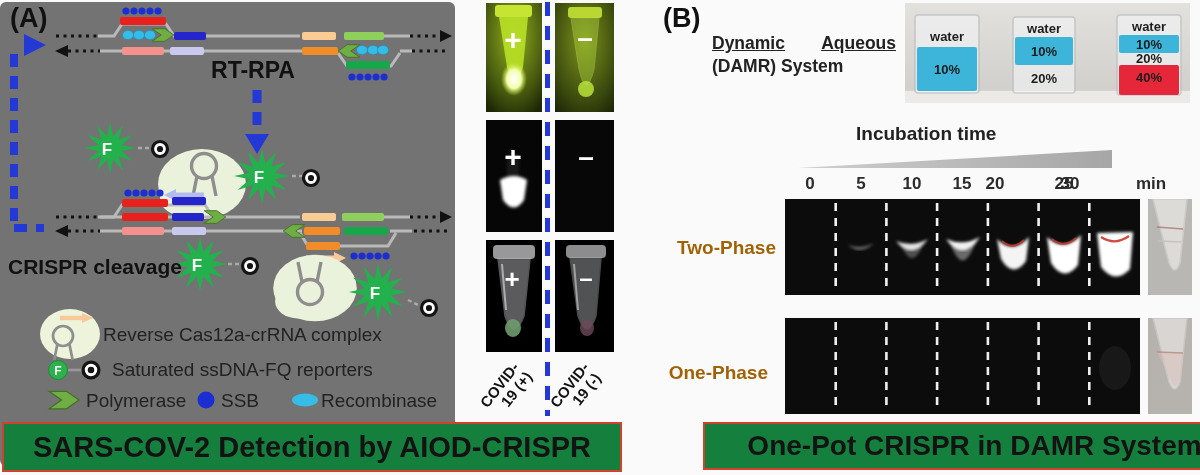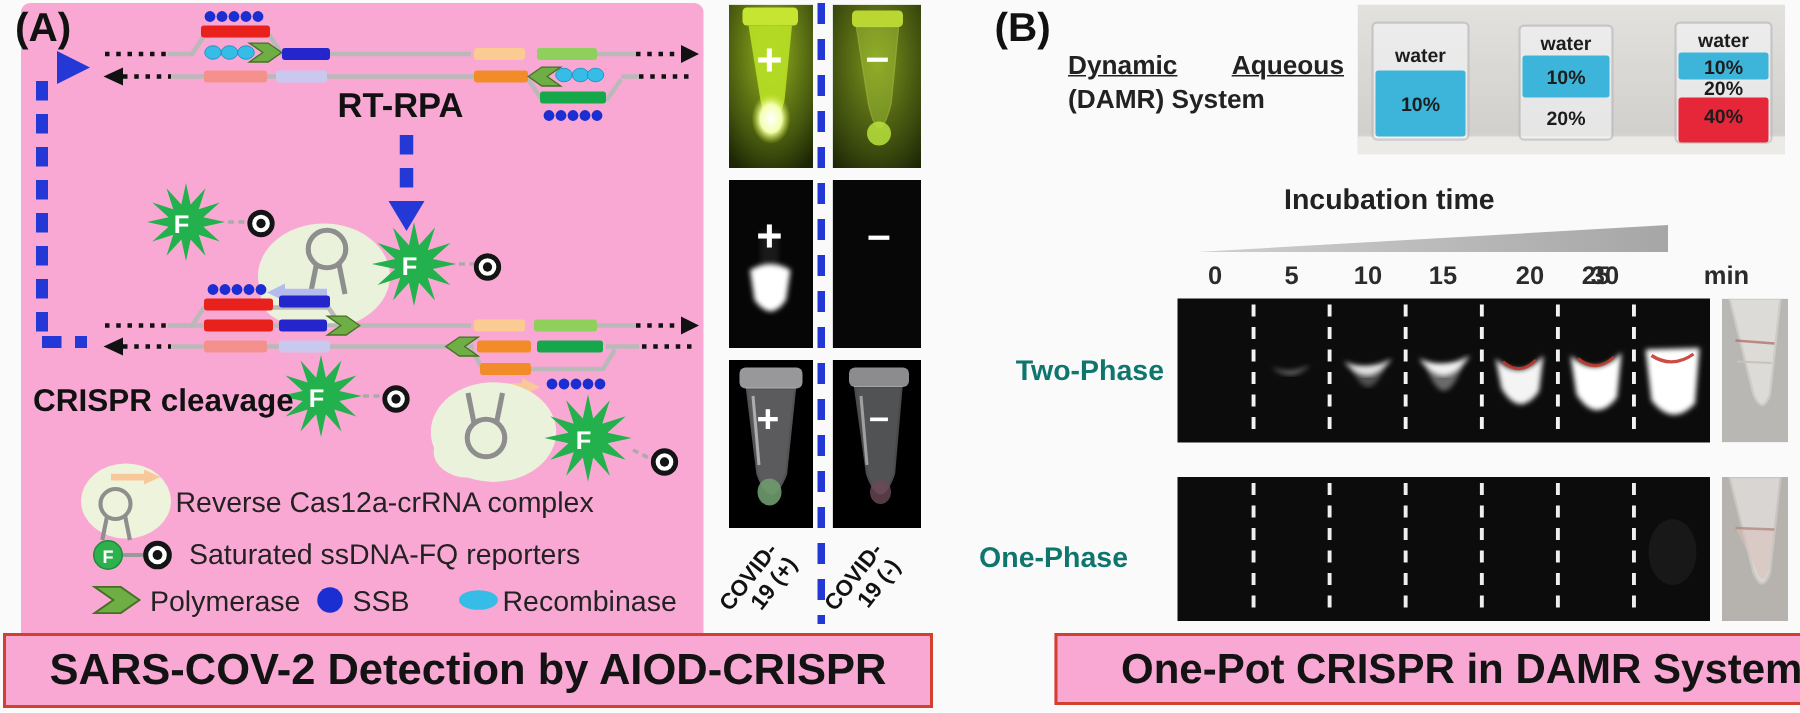--- a/index.html
+++ b/index.html
@@ -1,36 +1,36 @@
 <!DOCTYPE html>
 <html><head>
 <meta charset="utf-8">
 <style>
   html,body{margin:0;padding:0;}
   #page{position:relative;width:1200px;height:475px;background:#fafafa;overflow:hidden;
         font-family:"Liberation Sans","DejaVu Sans",sans-serif;color:#151515;}
   .abs{position:absolute;}
   .panel-label{font-size:27px;font-weight:bold;color:#111;}
-  .banner{display:flex;align-items:center;justify-content:center;background:#f9a8d4;
+  .banner{display:flex;align-items:center;justify-content:center;background:#15803d;
           border:2px solid #d2402e;box-shadow:inset 0 0 0 1px #e9capc;box-sizing:border-box;
           font-weight:bold;color:#131313;}
   .banner-a{left:2px;top:422px;width:620px;height:50px;font-size:29px;}
   .banner-b{left:655px;top:422px;width:543px;height:48px;font-size:28px;margin-left:48px;}
-  .panelA{left:14px;top:2px;width:455px;height:464px;background:#f9a8d4;border-radius:6px;}
+  .panelA{left:0;top:2px;width:455px;height:464px;background:#737373;border-radius:6px;}
   .divider{left:545px;top:2px;width:5px;height:414px;
            background:repeating-linear-gradient(180deg,#2438d6 0 14px,transparent 14px 24px);}
   .tile{overflow:hidden;}
   .covid{width:96px;text-align:center;transform:rotate(-52deg);font-weight:bold;
          font-size:15px;line-height:16px;color:#111;}
   .covid .l2{text-indent:14px;display:block;}
   .desc{left:712px;top:32px;width:184px;font-size:17.5px;font-weight:bold;color:#222;line-height:1.32;}
   .desc .j{display:flex;justify-content:space-between;text-decoration:underline;}
   .inc-label{left:856px;top:123px;width:220px;text-align:left;font-size:19px;font-weight:bold;color:#222;}
   .tick{top:174px;width:36px;text-align:center;font-size:17px;font-weight:bold;color:#2b2b2b;}
-  .phase{width:122px;text-align:right;font-size:19px;font-weight:bold;color:#0f766e;}
+  .phase{width:122px;text-align:right;font-size:19px;font-weight:bold;color:#a16207;}
   .strip{width:355px;height:96px;background:#0c0c0c;}
   text{font-family:"Liberation Sans","DejaVu Sans",sans-serif;}
 </style>
 </head>
 <body>
 
 <div id="page">
 
   <div class="abs panelA">
     <svg width="455" height="418" viewBox="0 0 455 418">
@@ -367,21 +367,21 @@
             <stop offset="100%" stop-color="#a6a6a6"></stop>
           </linearGradient>
         </defs>
       <polygon points="0,20 314,2 314,20" fill="url(#wgrad)"></polygon>
     </svg>
   </div>
   <span class="abs tick" style="left:792px;">0</span>
   <span class="abs tick" style="left:843px;">5</span>
   <span class="abs tick" style="left:894px;">10</span>
   <span class="abs tick" style="left:944px;">15</span>
-  <span class="abs tick" style="left:1002px;">20</span>
+  <span class="abs tick" style="left:977px;">20</span>
   <span class="abs tick" style="left:1046px;">25</span>
   <span class="abs tick" style="left:1052px;">30</span>
   <span class="abs tick" style="left:1126px;width:50px;">min</span>
 
   <div class="abs phase" style="left:654px;top:237px;">Two-Phase</div>
   <div class="abs strip" style="left:785px;top:199px;">
     <svg width="355" height="96">
       <defs>
           <filter id="blA">
             <feGaussianBlur stdDeviation="1.7"></feGaussianBlur>
@@ -410,21 +410,21 @@
   </div>
   <div class="abs tile" style="left:1148px;top:199px;width:44px;height:96px;">
     <svg width="44" height="96">
       <rect width="44" height="96" fill="#b9b7b3"></rect>
       <path d="M5,0 L39,0 L32,64 Q27,78 21,64 Z" fill="#f4f3f1" opacity=".6" stroke="#dad8d4" stroke-width="1.5"></path>
       <line x1="9" y1="28" x2="35" y2="30" stroke="#b0766e" stroke-width="1.6" opacity=".8"></line>
       <line x1="10" y1="42" x2="33" y2="43" stroke="#c8c2bc" stroke-width="1.4"></line>
     </svg>
   </div>
 
-  <div class="abs phase" style="left:630px;top:362px;">One-Phase</div>
+  <div class="abs phase" style="left:646px;top:362px;">One-Phase</div>
   <div class="abs strip" style="left:785px;top:318px;">
     <svg width="355" height="96">
       <g stroke="#eeeeee" stroke-width="2.6" stroke-dasharray="8 7">
         <line x1="50.7" y1="4" x2="50.7" y2="92"></line>
           <line x1="101.4" y1="4" x2="101.4" y2="92"></line>
         <line x1="152.1" y1="4" x2="152.1" y2="92"></line>
           <line x1="202.9" y1="4" x2="202.9" y2="92"></line>
         <line x1="253.6" y1="4" x2="253.6" y2="92"></line>
           <line x1="304.3" y1="4" x2="304.3" y2="92"></line>
       </g>

